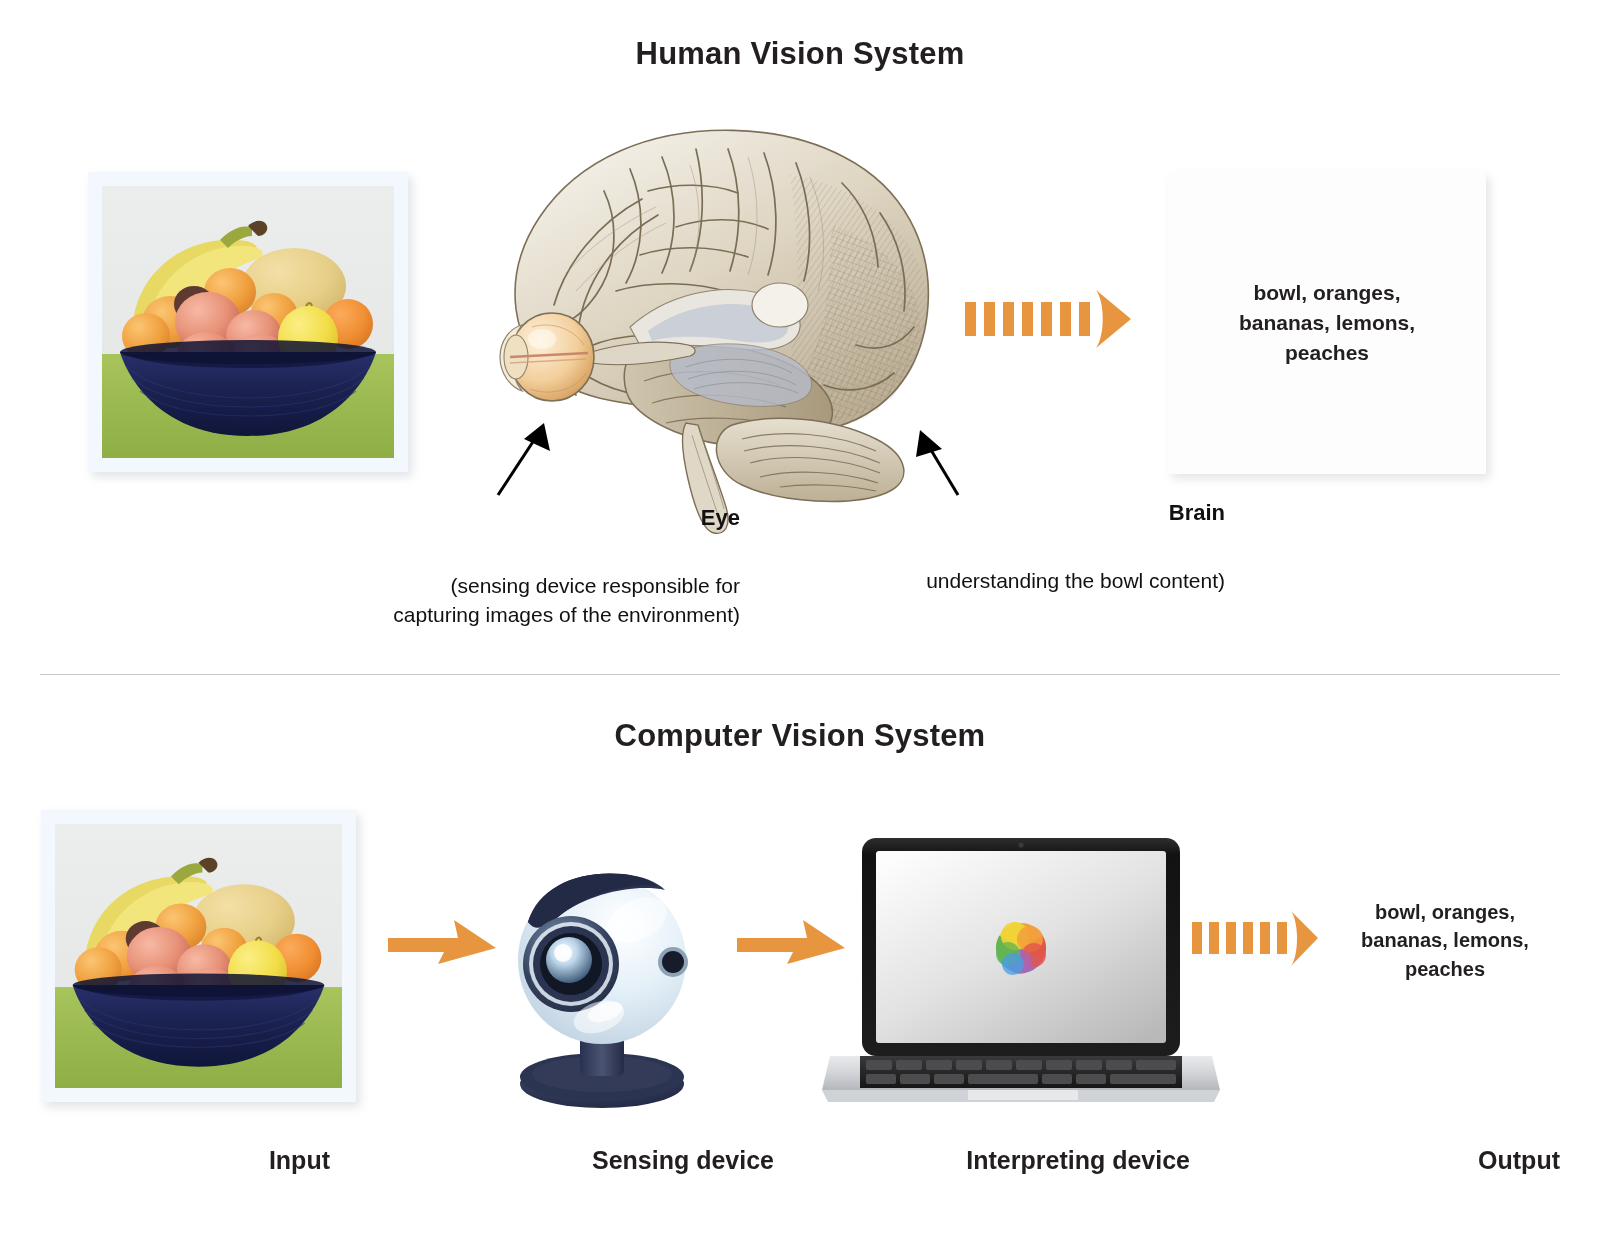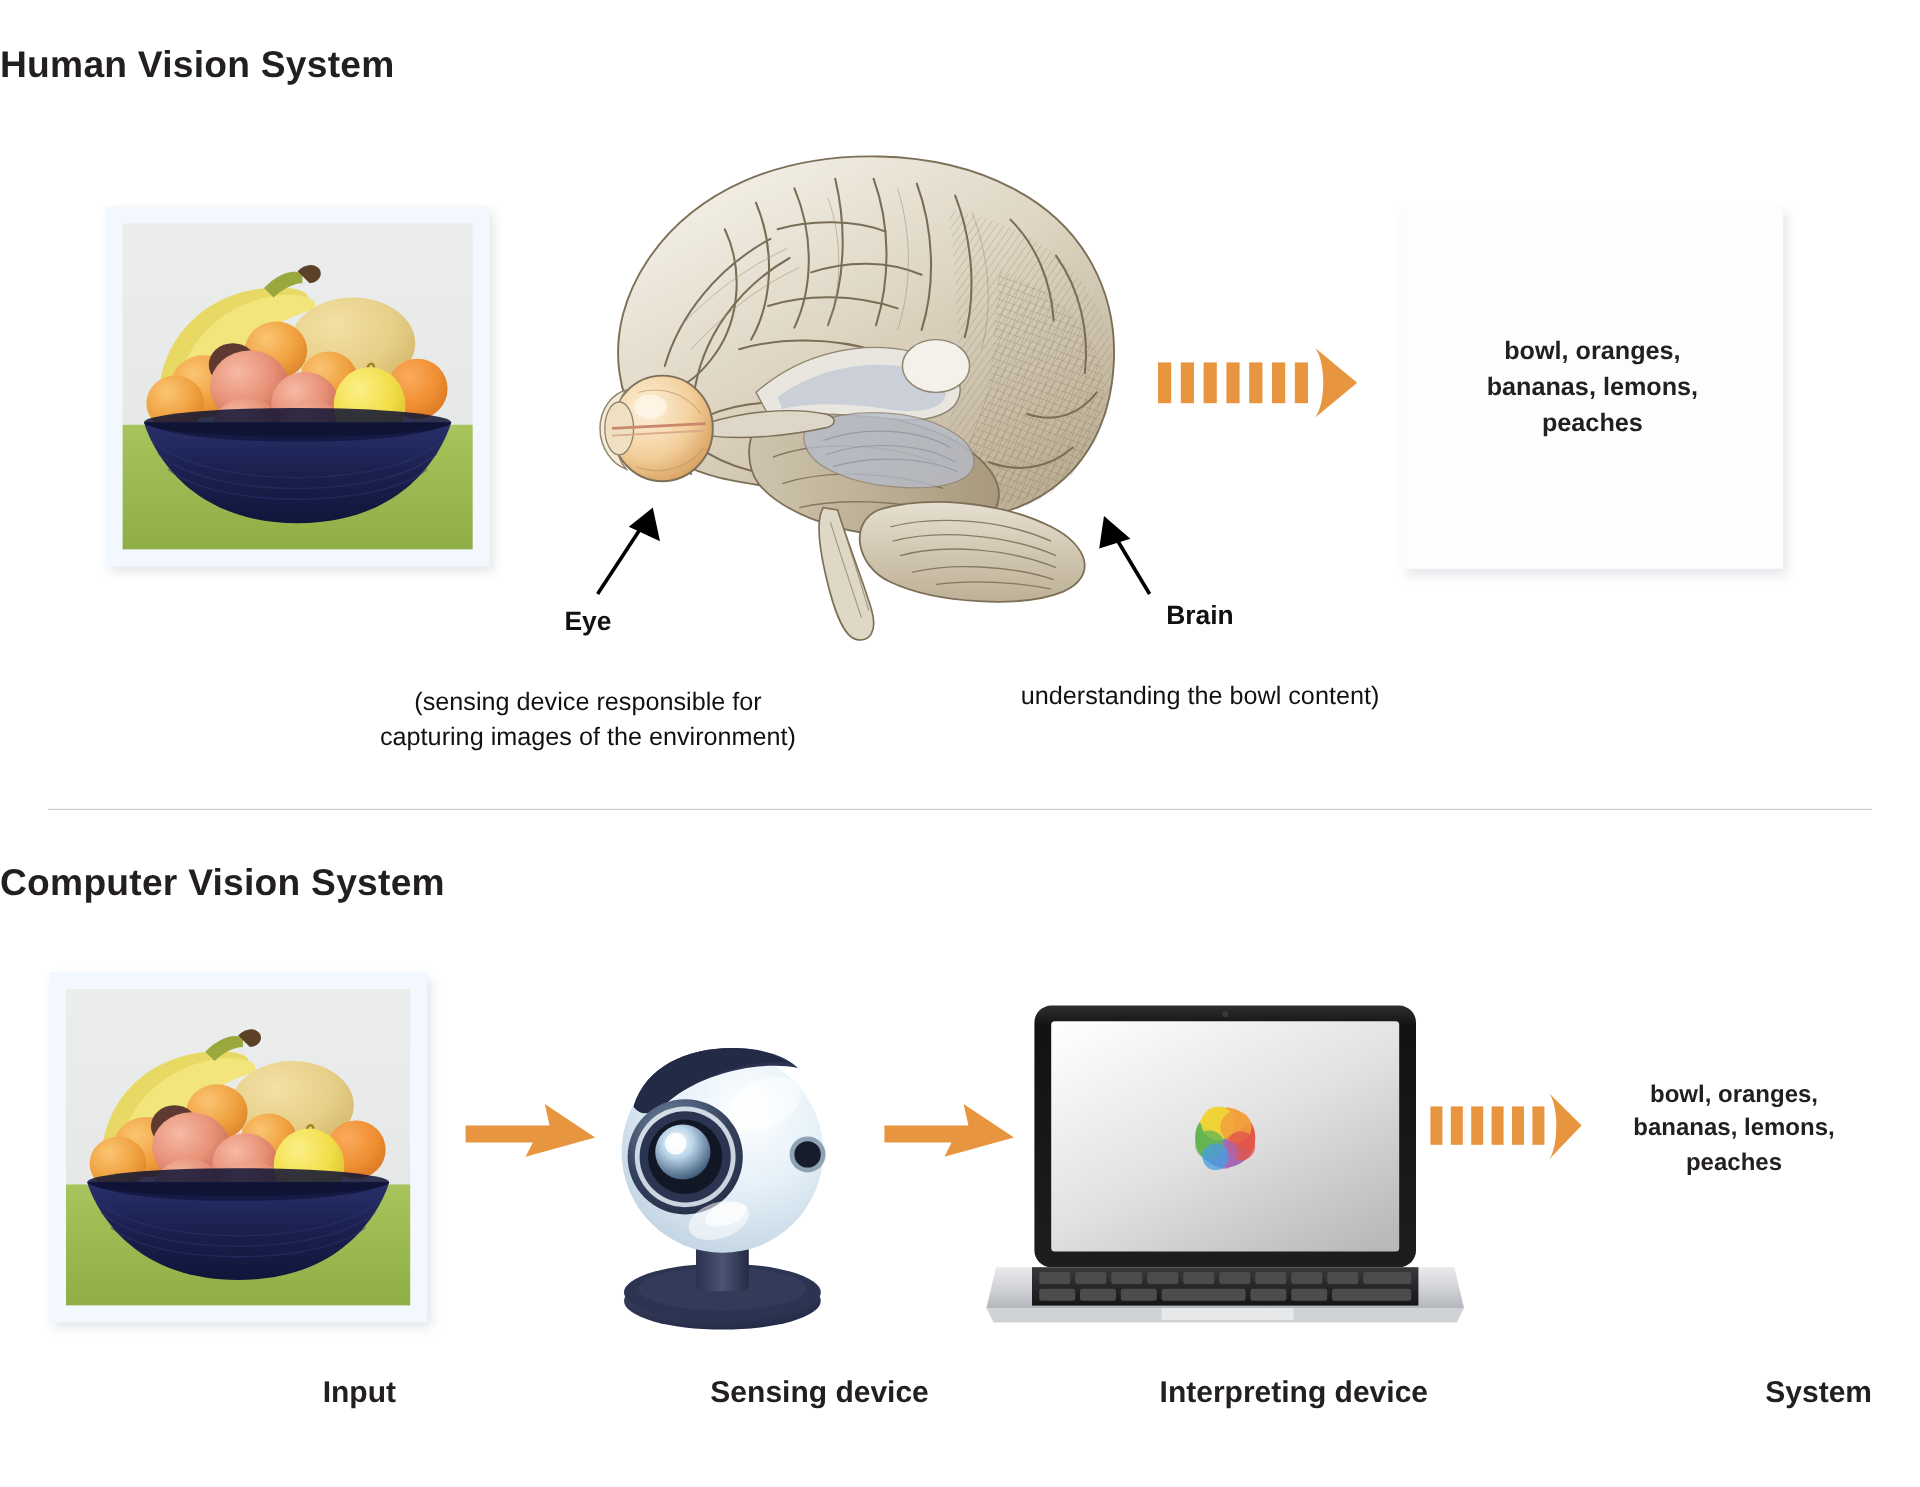--- a/index.html
+++ b/index.html
@@ -7,20 +7,21 @@
     width: 1600px; height: 1239px;
     background: #ffffff;
     font-family: "Liberation Sans", sans-serif;
     overflow: hidden;
   }
   .page { position: relative; width: 1600px; height: 1239px; }
 
   .section-title {
     position: absolute;
     width: 100%;
+    text-align: center;
     font-weight: bold;
     font-size: 31px;
     color: #231f20;
     letter-spacing: .2px;
   }
   #human-title { top: 36px; }
   #cv-title { top: 718px; }
 
   .divider {
     position: absolute;
@@ -61,21 +62,21 @@
     left: 1330px; top: 898px;
     width: 230px;
     text-align: center;
     font-size: 20px;
     font-weight: bold;
     line-height: 1.42;
     color: #231f20;
   }
 
   
-  .callout { position: absolute; text-align: center; }
+  .callout { position: absolute; text-align: right; }
   .callout .c-name {
     font-size: 22px; font-weight: bold; color: #111; margin-bottom: 20px;
   }
   .callout .c-desc {
     font-size: 21px; color: #111; line-height: 1.38; margin-top: 41px;
   }
   #callout-eye   { left: 240px; top: 505px; width: 500px; }
   #callout-brain { left: 775px; top: 500px; width: 450px; }
 
   
@@ -545,15 +546,15 @@
 
   <div id="cv-output-text">
     <div>bowl, oranges,</div>
     <div>bananas, lemons,</div>
     <div>peaches</div>
   </div>
 
   <div class="row-label" id="label-input">Input</div>
   <div class="row-label" id="label-sensing">Sensing device</div>
   <div class="row-label" id="label-interpret">Interpreting device</div>
-  <div class="row-label" id="label-output">System</div>
+  <div class="row-label" id="label-output">Output</div>
 
 </div>
 
 </body></html>

